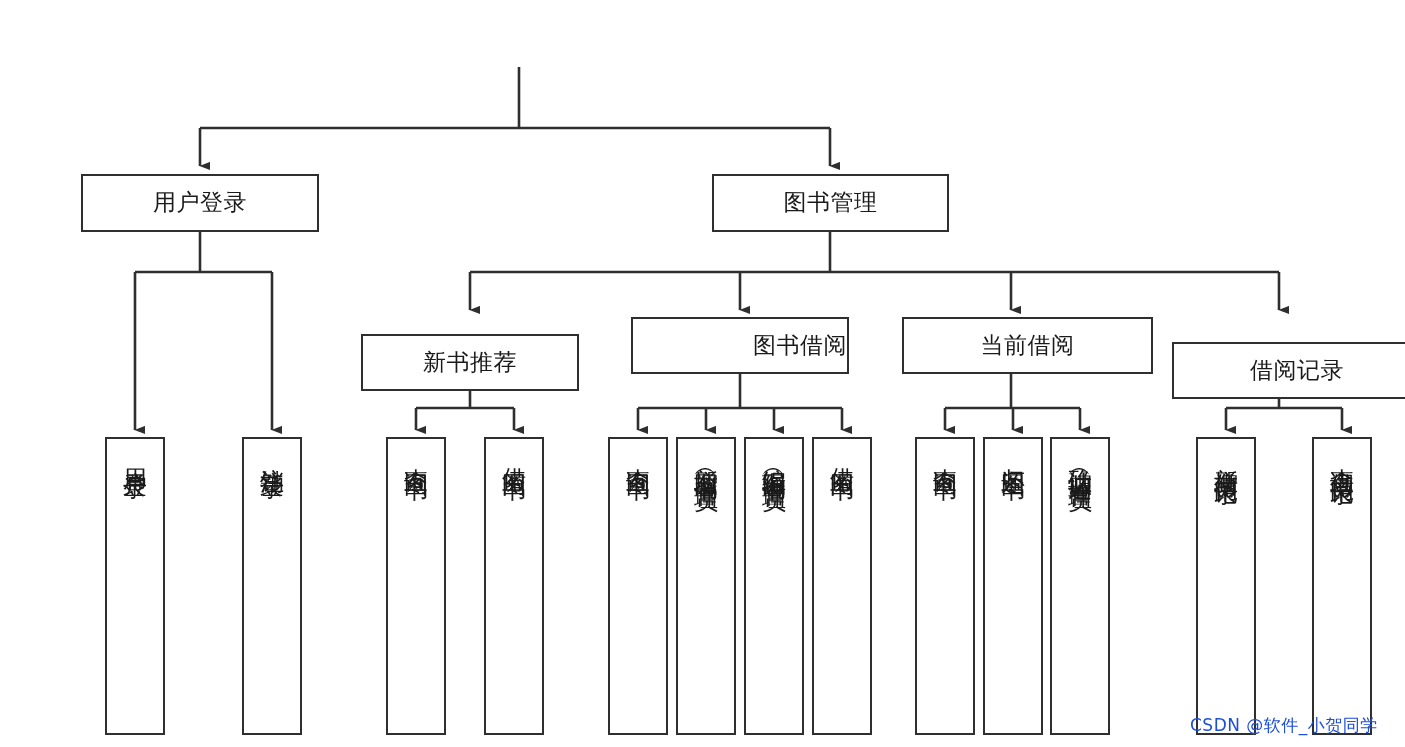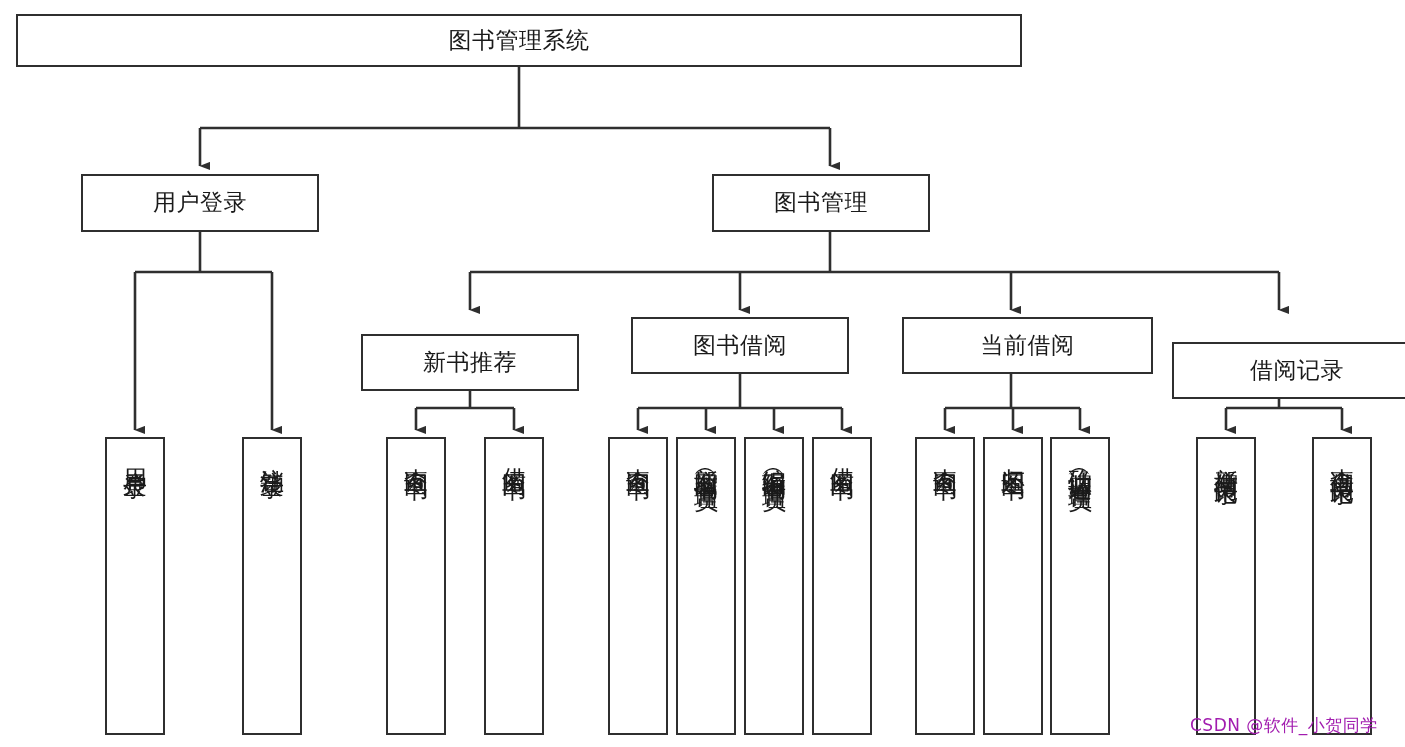--- a/index.html
+++ b/index.html
@@ -123,35 +123,32 @@
       <path d="M1013,408 L1013,430" marker-end="url(#arrowhead)"></path>
       <path d="M1080,408 L1080,430" marker-end="url(#arrowhead)"></path>
 
       <path d="M1279,374 L1279,408"></path>
       <path d="M1226,408 L1342,408"></path>
       <path d="M1226,408 L1226,430" marker-end="url(#arrowhead)"></path>
       <path d="M1342,408 L1342,430" marker-end="url(#arrowhead)"></path>
     </g>
   </svg>
 
-  <div class="node root horizontal" style="left: 16px; top: 14px; width: 1006px; height: 53px; border-color: rgb(47, 47, 47); background: rgb(255, 255, 255); color: rgb(26, 26, 26);">
-    <span class="node-label">图书管理系统</span>
-  </div>
 
   <div class="node horizontal" style="left: 81px; top: 174px; width: 238px; height: 58px; border-color: rgb(47, 47, 47); background: rgb(255, 255, 255); color: rgb(26, 26, 26);">
     <span class="node-label">用户登录</span>
   </div>
-  <div class="node horizontal" style="left: 712px; top: 174px; width: 218px; height: 58px; border-color: rgb(47, 47, 47); background: rgb(255, 255, 255); color: rgb(26, 26, 26);">
+  <div class="node horizontal" style="left: 712px; top: 174px; width: 237px; height: 58px; border-color: rgb(47, 47, 47); background: rgb(255, 255, 255); color: rgb(26, 26, 26);">
     <span class="node-label">图书管理</span>
   </div>
 
   <div class="node horizontal" style="left: 361px; top: 334px; width: 218px; height: 57px; border-color: rgb(47, 47, 47); background: rgb(255, 255, 255); color: rgb(26, 26, 26);">
     <span class="node-label">新书推荐</span>
   </div>
-  <div class="node horizontal" style="left: 631px; top: 317px; width: 218px; height: 57px; border-color: rgb(47, 47, 47); background: rgb(255, 255, 255); color: rgb(26, 26, 26);">
+  <div class="node horizontal" style="left: 631px; top: 317px; width: 218px; height: 57px; border-color: rgb(47, 47, 47); background: rgb(255, 255, 255); color: rgb(26, 26, 26); justify-content: flex-end;">
     <span class="node-label">图书借阅</span>
   </div>
   <div class="node horizontal" style="left: 902px; top: 317px; width: 251px; height: 57px; border-color: rgb(47, 47, 47); background: rgb(255, 255, 255); color: rgb(26, 26, 26);">
     <span class="node-label">当前借阅</span>
   </div>
   <div class="node horizontal" style="left: 1172px; top: 317px; width: 250px; height: 57px; border-color: rgb(47, 47, 47); background: rgb(255, 255, 255); color: rgb(26, 26, 26); margin-top: 25px;">
     <span class="node-label">借阅记录</span>
   </div>
 
   <div class="node vertical" style="left: 105px; top: 437px; width: 60px; height: 298px; border-color: rgb(47, 47, 47); background: rgb(255, 255, 255); color: rgb(26, 26, 26);">
@@ -187,15 +184,15 @@
   <div class="node vertical" style="left: 1050px; top: 437px; width: 60px; height: 298px; border-color: rgb(47, 47, 47); background: rgb(255, 255, 255); color: rgb(26, 26, 26);">
     <span class="node-label">确认归还（管理员）</span>
   </div>
   <div class="node vertical" style="left: 1196px; top: 437px; width: 60px; height: 298px; border-color: rgb(47, 47, 47); background: rgb(255, 255, 255); color: rgb(26, 26, 26);">
     <span class="node-label">新增借阅记录</span>
   </div>
   <div class="node vertical" style="left: 1312px; top: 437px; width: 60px; height: 298px; border-color: rgb(47, 47, 47); background: rgb(255, 255, 255); color: rgb(26, 26, 26);">
     <span class="node-label">查询借阅记录</span>
   </div>
 
-  <div class="watermark" style="color: #a21caf;">CSDN @软件_小贺同学</div>
+  <div class="watermark" style="color: #1d4ed8;">CSDN @软件_小贺同学</div>
 
 </div>
 
 </body></html>

